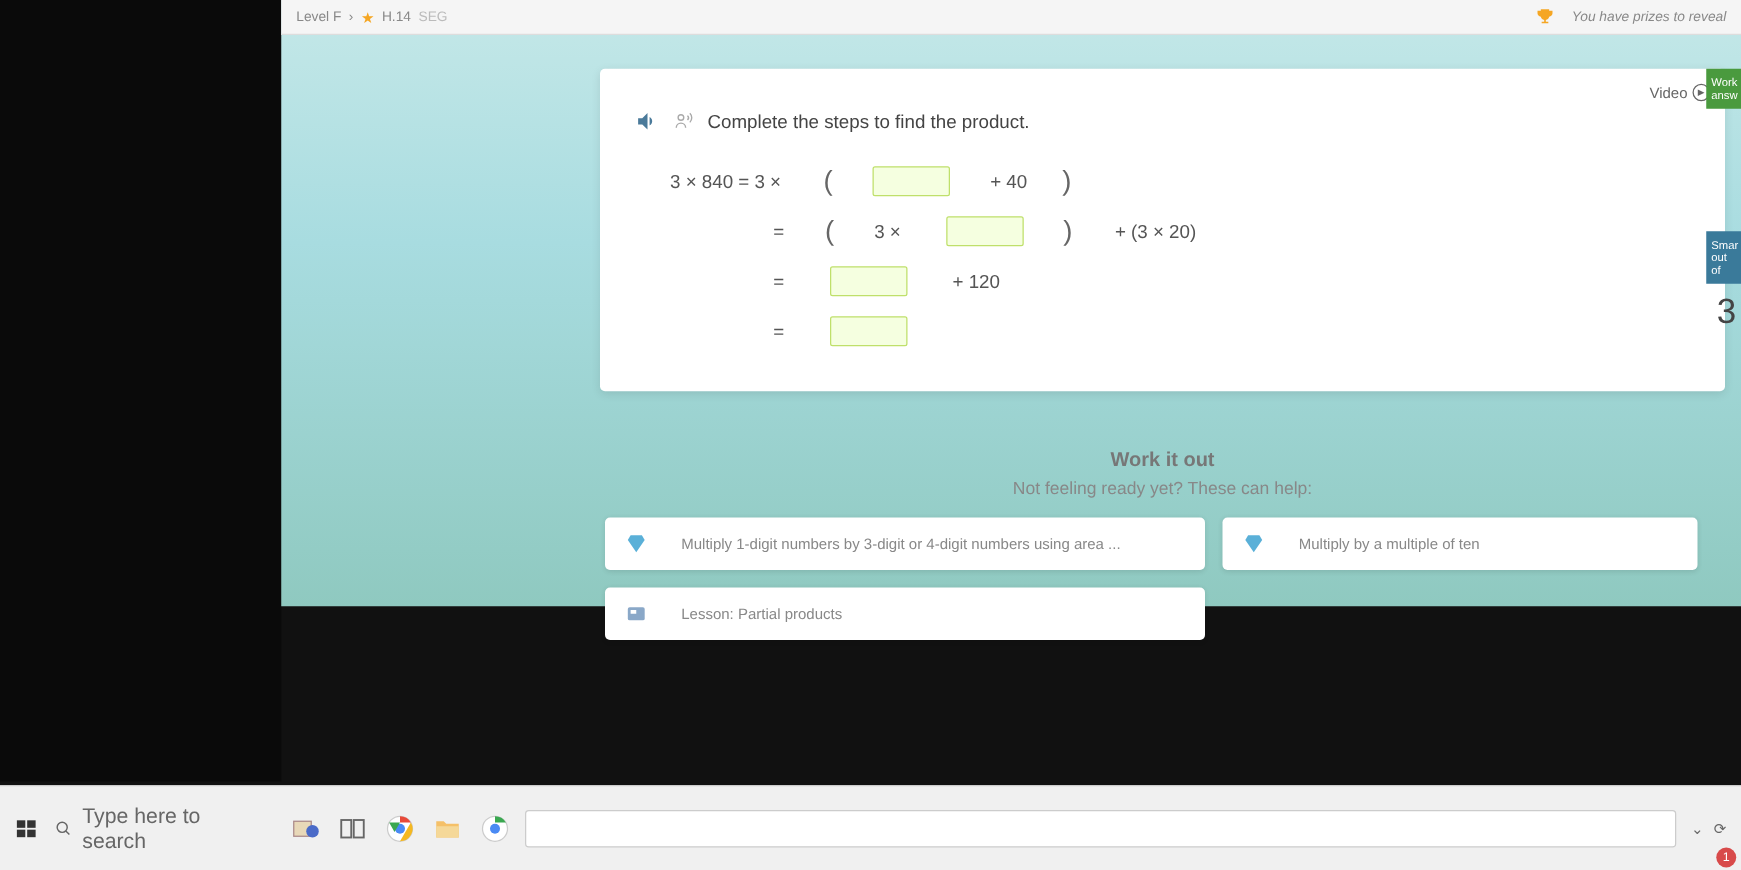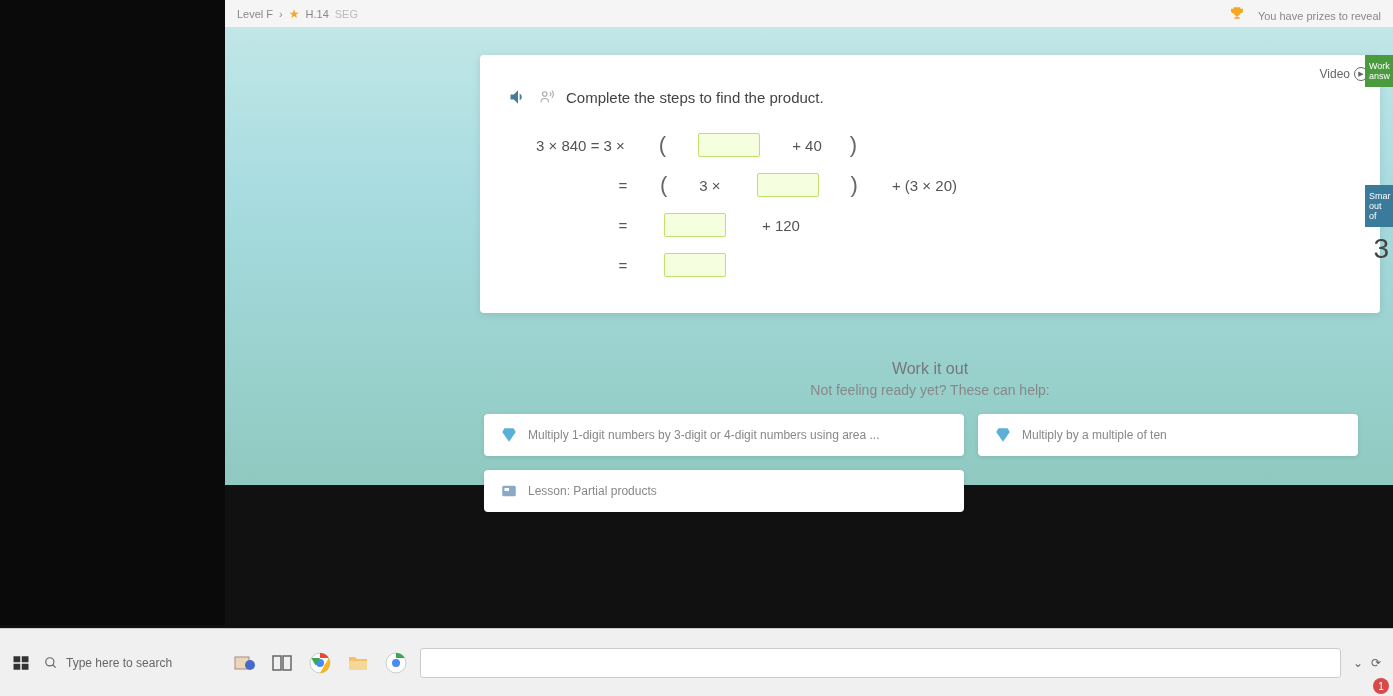--- a/index.html
+++ b/index.html
@@ -5,21 +5,21 @@
     * { margin: 0; padding: 0; box-sizing: border-box; font-family: Arial, Helvetica, sans-serif; }
     body { width: 1393px; height: 696px; background: #111; overflow: hidden; position: relative; }
     
     .left-black { position: absolute; left: 0; top: 0; width: 225px; height: 625px; background: #0a0a0a; }
     
     .app-area { position: absolute; left: 225px; top: 0; right: 0; height: 485px; background: linear-gradient(to bottom, #c5e8e8 0%, #a8dce0 40%, #8fc9c0 100%); }
     
     .top-bar { height: 28px; background: #f5f5f5; border-bottom: 1px solid #ddd; display: flex; align-items: center; padding: 0 12px; font-size: 11px; color: #888; }
     .top-bar .breadcrumb { display: flex; align-items: center; gap: 6px; }
     .top-bar .star { color: #f5a623; font-size: 12px; }
-    .prizes { margin-left: auto; display: flex; align-items: flex-end; gap: 13px; color: #888; }
+    .prizes { margin-left: auto; display: flex; align-items: center; gap: 13px; color: #888; font-style: italic; }
     .trophy { width: 16px; height: 16px; }
     
     .card { position: absolute; left: 255px; top: 55px; width: 900px; background: #fff; border-radius: 4px; box-shadow: 0 2px 8px rgba(0,0,0,0.1); padding: 32px 28px 28px 28px; }
     
     .video-link { position: absolute; right: 12px; top: 12px; font-size: 12px; color: #666; display: flex; align-items: center; gap: 4px; }
     .video-link .play-circle { width: 14px; height: 14px; border: 1px solid #666; border-radius: 50%; display: inline-flex; align-items: center; justify-content: center; font-size: 7px; }
     
     .question-row { display: flex; align-items: center; gap: 10px; margin-bottom: 18px; }
     .audio-icon { width: 20px; height: 20px; }
     .read-icon { width: 18px; height: 18px; color: #999; }
@@ -30,38 +30,38 @@
     .math-indent1 { margin-left: 0; }
     .math-indent2 { margin-left: 78px; }
     .eq-sign { width: 18px; text-align: center; }
     .math-input { width: 62px; height: 24px; border: 1px solid #bfe06a; background: #f5ffe0; border-radius: 2px; margin: 0 4px; font-size: 14px; text-align: center; }
     .paren { font-size: 22px; color: #666; }
     
     .submit-btn { margin-top: 16px; background: #5aa52e; color: #fff; border: none; padding: 10px 32px; font-size: 15px; border-radius: 3px; cursor: pointer; position: relative; box-shadow: 0 2px 4px rgba(0,0,0,0.2); }
     .cursor-hand { position: absolute; left: 50%; top: 50%; transform: translate(-4px, -2px); font-size: 14px; color: #fff; }
     
     .work-it-out { position: absolute; left: 255px; top: 360px; width: 900px; text-align: center; }
-    .work-title { font-size: 16px; color: #777; margin-bottom: 4px; }
+    .work-title { font-size: 16px; color: #777; margin-bottom: 4px; font-weight: bold; }
     .work-sub { font-size: 14px; color: #888; margin-bottom: 16px; }
     
     .help-cards { display: flex; gap: 14px; flex-wrap: wrap; padding: 0 4px; }
-    .help-card { background: #fff; border-radius: 4px; box-shadow: 0 1px 4px rgba(0,0,0,0.1); padding: 12px 16px; display: flex; align-items: center; gap: 10px; font-size: 12px; color: #888; text-align: left; }
+    .help-card { background: #fff; border-radius: 4px; box-shadow: 0 1px 4px rgba(0,0,0,0.1); padding: 12px 16px; display: flex; align-items: center; gap: 27px; font-size: 12px; color: #888; text-align: left; }
     .help-card.wide { width: 480px; }
     .help-card.narrow { width: 380px; }
     .diamond-icon { width: 18px; height: 18px; }
     .lesson-icon { width: 18px; height: 18px; }
     
     .right-panel { position: absolute; right: 0; top: 55px; width: 28px; }
     .right-green { background: #4a9a3e; color: #fff; font-size: 9px; padding: 6px 4px; margin-bottom: 4px; }
     .right-blue { background: #3a7a9a; color: #fff; font-size: 9px; padding: 6px 4px; margin-top: 60px; }
     .right-num { font-size: 28px; color: #444; text-align: right; padding-right: 4px; margin-top: 6px; }
     
     .taskbar { position: absolute; left: 0; bottom: 0; width: 100%; height: 68px; background: #f0f0f0; display: flex; align-items: center; padding: 0 12px; border-top: 1px solid #ccc; }
     .win-icon { width: 18px; height: 18px; margin-right: 14px; }
-    .search-box { display: flex; align-items: center; gap: 8px; color: #666; font-size: 12px; width: 170px; }
+    .search-box { display: flex; align-items: center; gap: 8px; color: #666; font-size: 17px; width: 170px; }
     .task-icons { display: flex; align-items: center; gap: 14px; margin-left: 18px; }
     .task-icons > * { width: 24px; height: 24px; }
     .address-bar { flex: 1; height: 30px; background: #fff; border: 1px solid #ccc; border-radius: 3px; margin: 0 12px; }
     .sys-tray { display: flex; align-items: center; gap: 8px; color: #666; font-size: 12px; }
     .notif-badge { position: absolute; right: 4px; bottom: 2px; width: 16px; height: 16px; background: #d84a4a; border-radius: 50%; color: #fff; font-size: 10px; display: flex; align-items: center; justify-content: center; }
   </style>
 </head>
 <body>
 
 <div class="left-black"></div>

